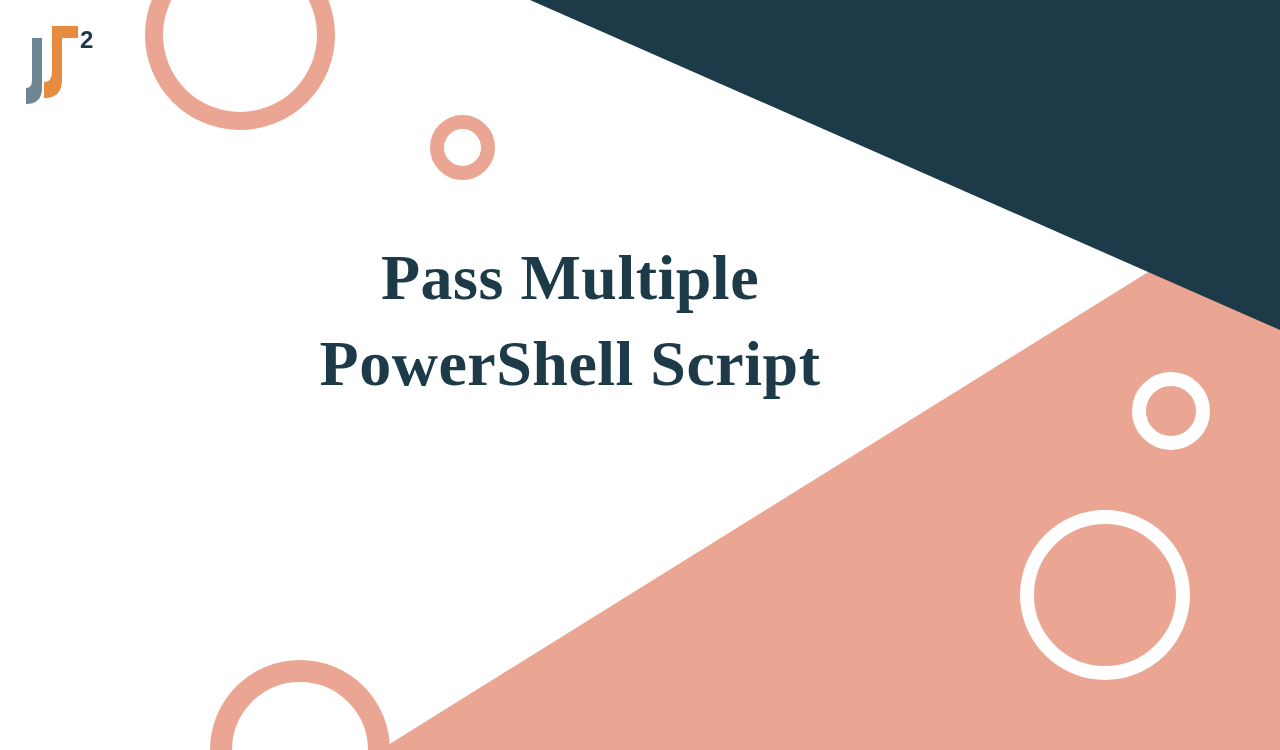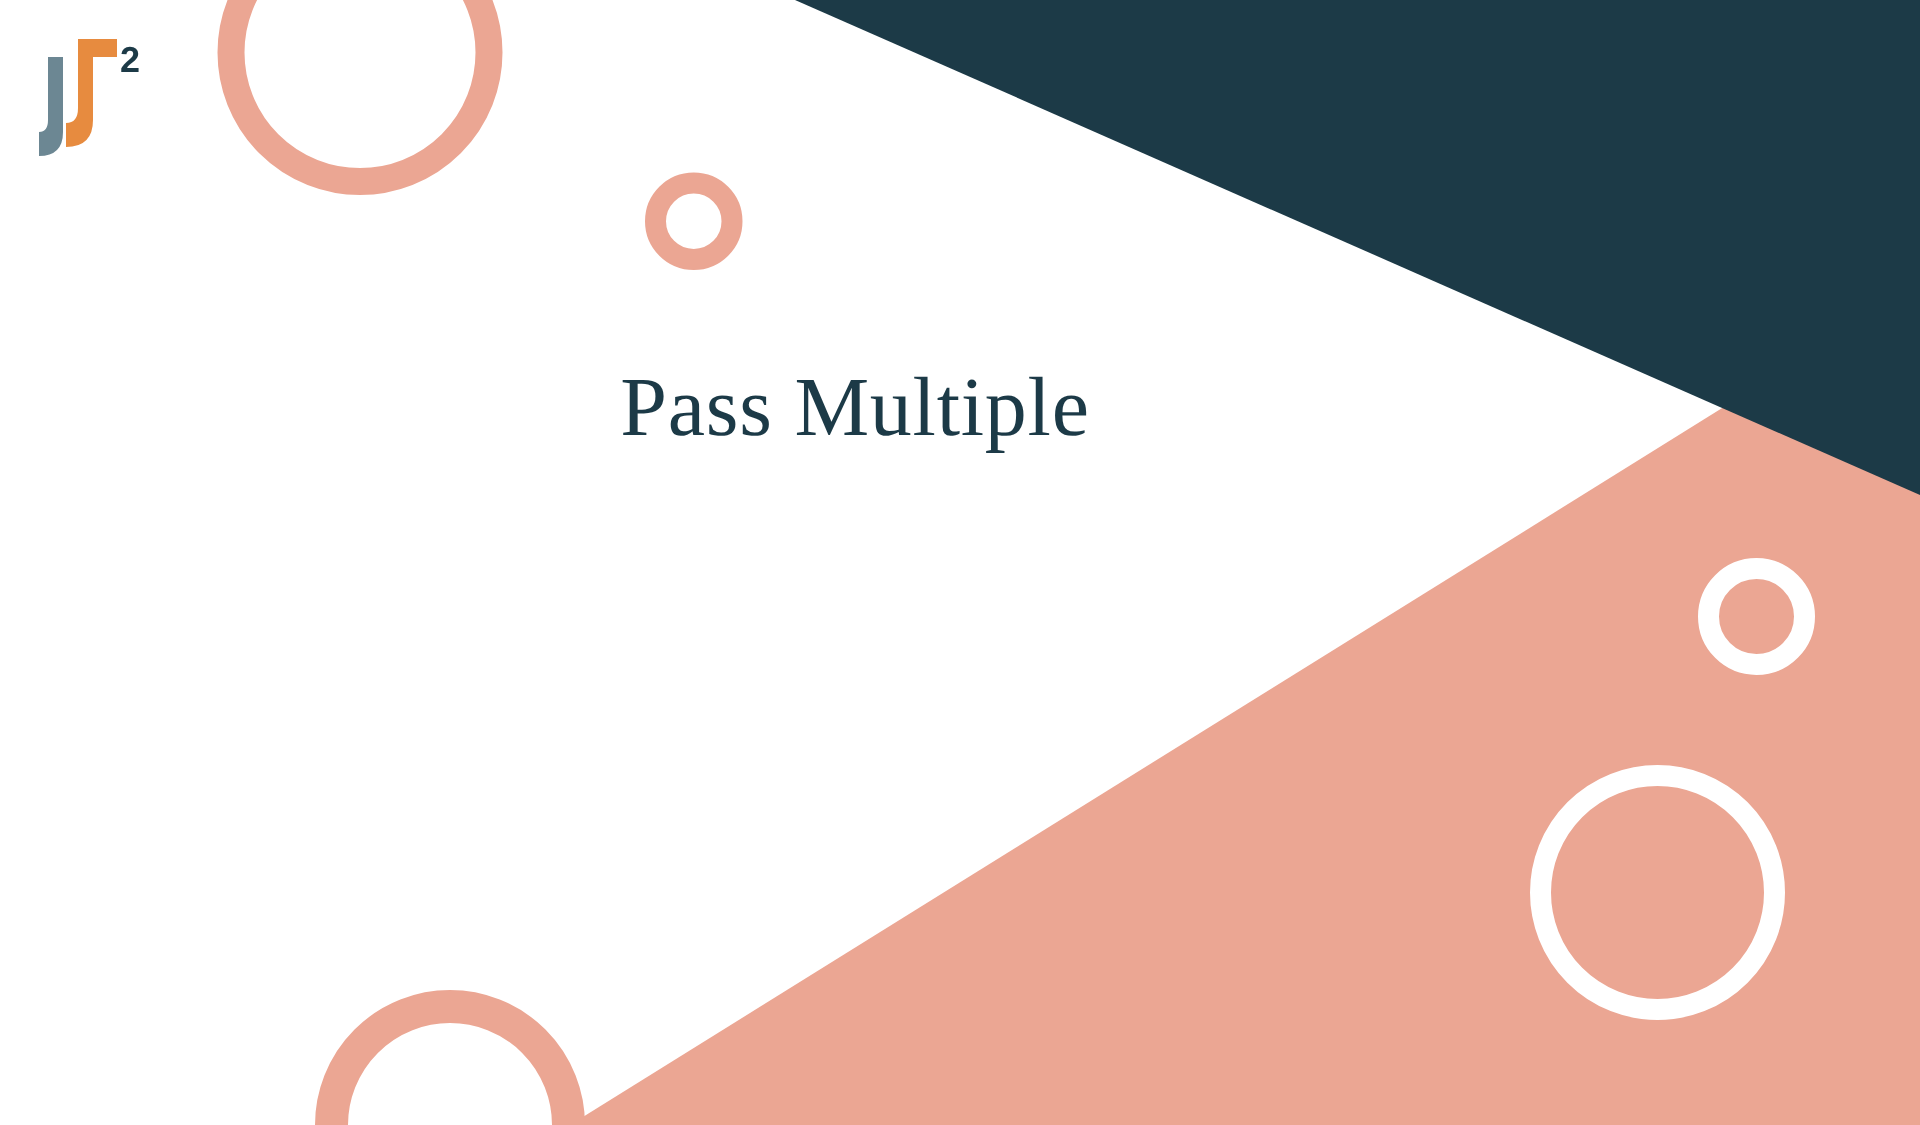--- a/index.html
+++ b/index.html
@@ -92,22 +92,22 @@
     border-color: #ffffff;
   }
   
   .heading {
     position: absolute;
     top: 235px;
     left: 160px;
     width: 820px;
     text-align: center;
     color: #1c3a47;
-    font-weight: 400;
-    font-size: 56px;
+    font-weight: 700;
+    font-size: 64px;
     line-height: 1.35;
     letter-spacing: 0.5px;
   }
 </style>
 </head>
 <body>
 
 <div class="canvas">
 
   <div class="tri-pink"></div>
@@ -126,15 +126,16 @@
 
       <path d="M 40 8 L 40 62 Q 40 80 22 80 L 22 64 Q 30 64 30 54 L 30 8 Z" fill="#e78b3f"></path>
       <path d="M 30 8 L 56 8 L 56 20 L 30 20 Z" fill="#e78b3f"></path>
 
       <text x="58" y="30" font-family="Arial, sans-serif" font-size="24" font-weight="700" fill="#1c3a47">2</text>
     </svg>
   </div>
 
   <div class="heading">
     <div>Pass Multiple</div>
+    <div>PowerShell Script</div>
   </div>
 
 </div>
 
 </body></html>

